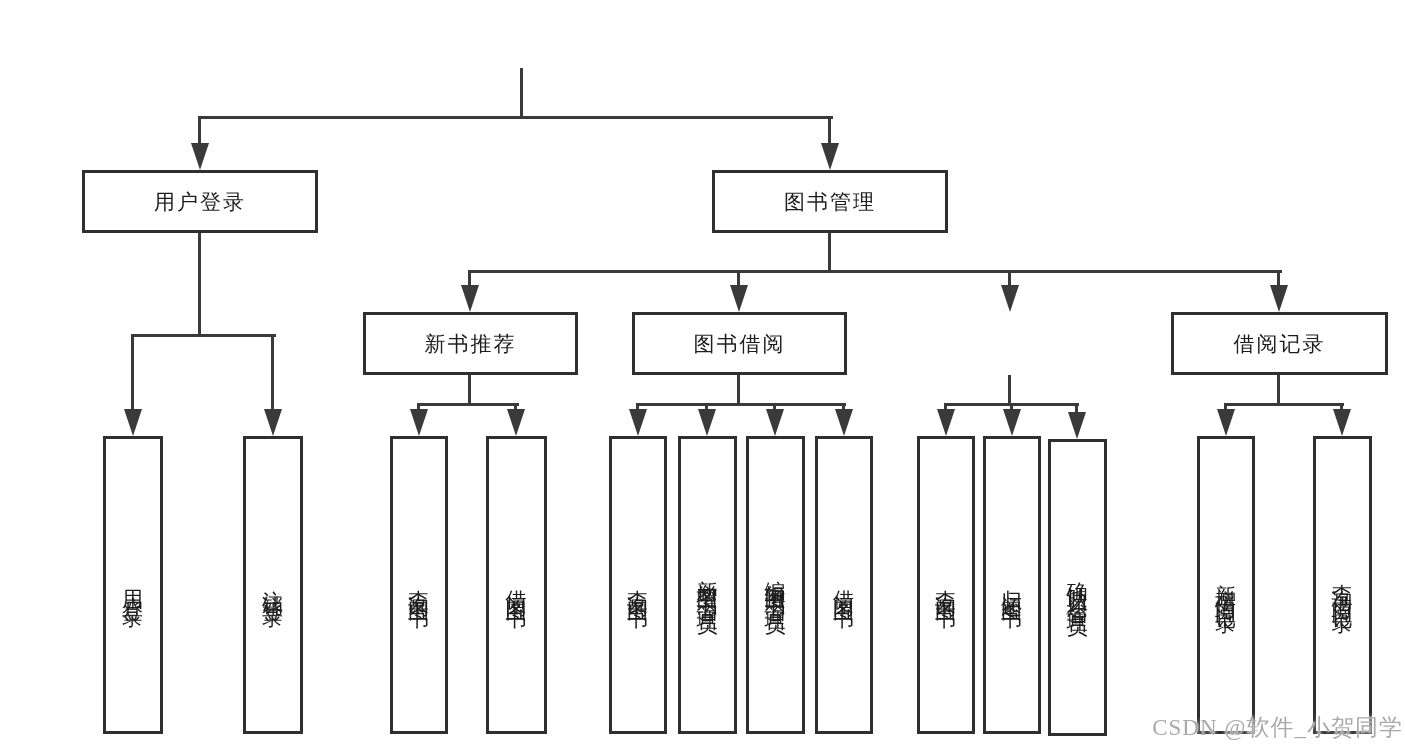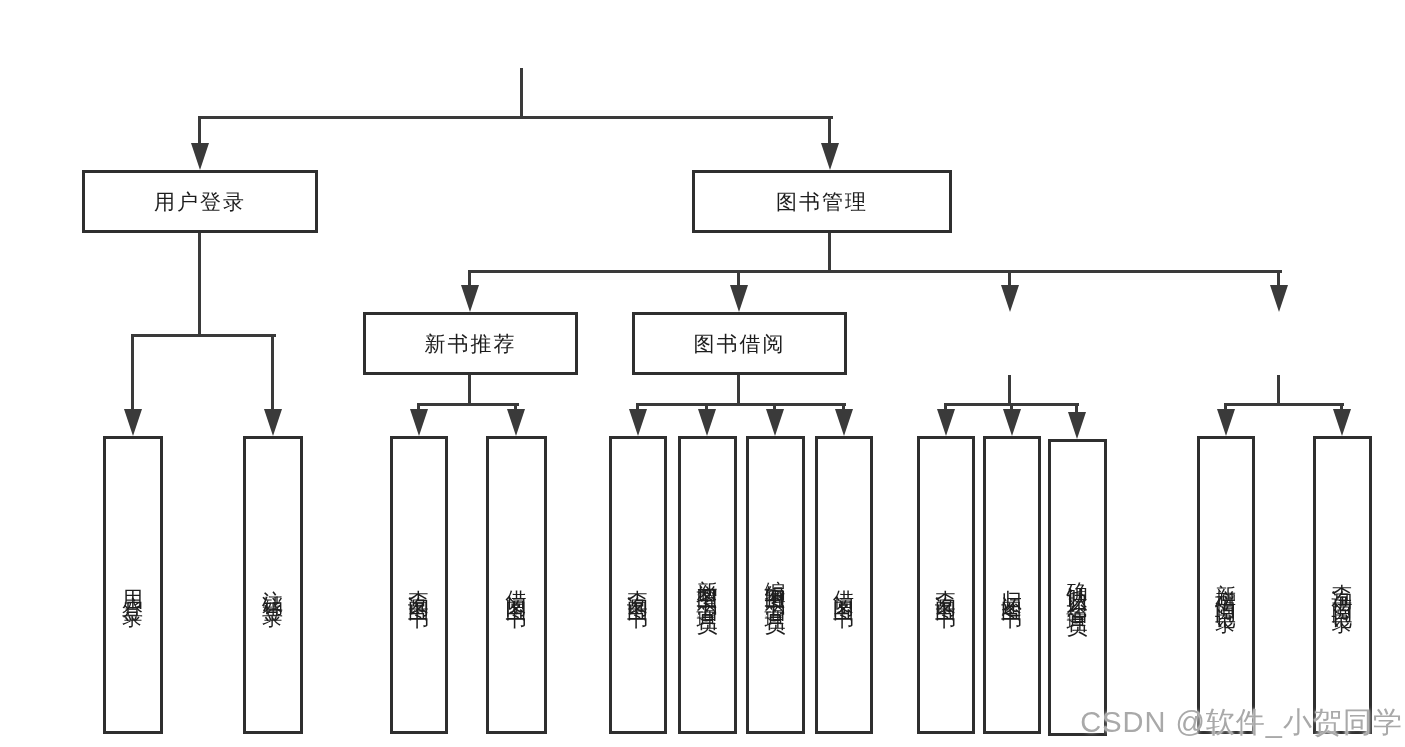--- a/index.html
+++ b/index.html
@@ -46,39 +46,41 @@
   .ar{
     position:absolute;width:0;height:0;
     border-left:9px solid transparent;
     border-right:9px solid transparent;
     border-top:27px solid var(--line);
     z-index:1;
   }
   .watermark{
     position:absolute;
     right:2px;bottom:4px;
-    font-size:29px;
+    font-size:23px;
     color:var(--wm);
     text-shadow:0 0 2px #fff,0 0 4px #fff;
     letter-spacing:1px;
     z-index:3;
     white-space:nowrap;
+    font-family:Liberation Serif, serif;
   }
 </style>
 </head>
 <body>
 
 <div class="canvas">
 
 
   <div class="node" style="left:82px;top:170px;width:236px;height:63px;">用户登录</div>
-  <div class="node" style="left:692px;top:170px;width:260px;height:63px;">图书管理</div>
+  <div class="node" style="left:712px;top:170px;width:236px;height:63px;">图书管理</div>
 
   <div class="node" style="left:632px;top:312px;width:215px;height:63px;">图书借阅</div>
   <div class="node" style="left:363px;top:312px;width:215px;height:63px;">新书推荐</div>
+  <div class="node" style="left:1171px;top:312px;width:217px;height:63px;">借阅记录</div>
 
   <div class="vnode" style="left:103px;top:436px;width:60px;height:298px;">用户登录</div>
   <div class="vnode" style="left:243px;top:436px;width:60px;height:298px;">注销登录</div>
 
   <div class="vnode" style="left:390px;top:436px;width:58px;height:298px;">查询图书</div>
   <div class="vnode" style="left:486px;top:436px;width:61px;height:298px;">借阅图书</div>
 
   <div class="vnode" style="left:609px;top:436px;width:58px;height:298px;">查询图书</div>
   <div class="vnode" style="left:678px;top:436px;width:59px;height:298px;letter-spacing:5px;">新增图书（管理员）</div>
   <div class="vnode" style="left:746px;top:436px;width:59px;height:298px;letter-spacing:5px;">编辑图书（管理员）</div>

